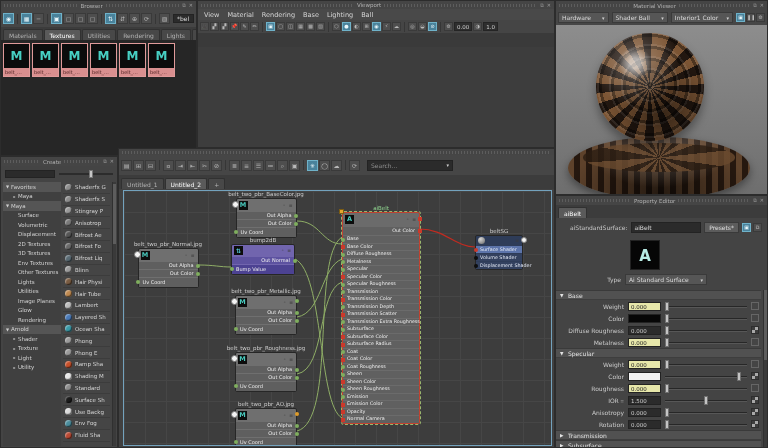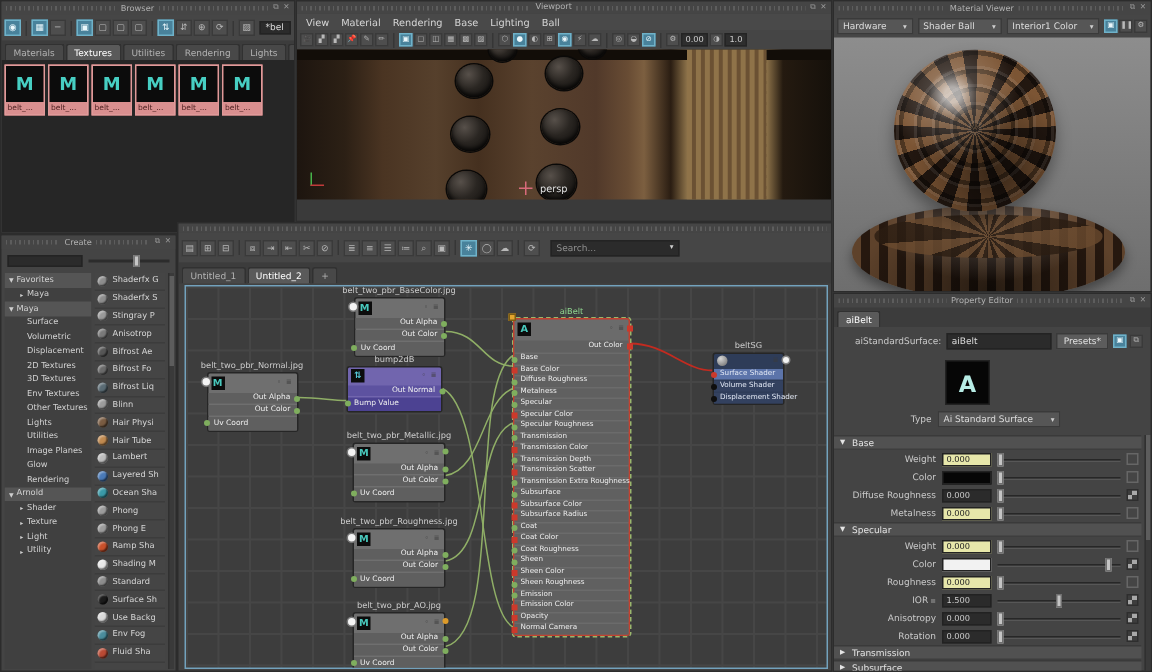--- a/index.html
+++ b/index.html
@@ -451,37 +451,20 @@
         <div class="isep"></div>
         <div class="ticon small plain">◎</div>
         <div class="ticon small plain">◒</div>
         <div class="ticon small active">⊘</div>
         <div class="isep"></div>
         <div class="ticon small plain">⚙</div>
         <span class="vp-num">0.00</span>
         <span class="ticon small plain">◑</span>
         <span class="vp-num">1.0</span>
       </div>
-    <div id="vp-view">
-      <div class="topband"></div>
-      <div class="strap"></div>
-      <div class="grommet" style="left:106px;top:10px;width:24px;height:22px;"></div>
-      <div class="grommet" style="left:166px;top:5px;width:24px;height:22px;"></div>
-      <div class="grommet" style="left:103px;top:45px;width:25px;height:23px;"></div>
-      <div class="grommet" style="left:163px;top:40px;width:25px;height:23px;"></div>
-      <div class="grommet" style="left:100px;top:81px;width:26px;height:24px;"></div>
-      <div class="grommet" style="left:160px;top:77px;width:26px;height:24px;"></div>
-      <div class="grommet" style="left:128px;top:-8px;width:18px;height:16px;"></div>
-      <div class="grommet" style="left:188px;top:-10px;width:18px;height:16px;"></div>
-      <div id="vp-axis-y"></div>
-      <div id="vp-axis-x"></div>
-      <div id="vp-cross-v" style="left:152px;top:88px;"></div>
-      <div id="vp-cross-h" style="left:148px;top:92px;"></div>
-      <div id="vp-cam-label" style="left:162px;top:89px;">persp</div>
-    </div>
     <div id="vp-bottom"></div>
   </section>
 
   <section class="panel" id="matviewer">
     <div class="titlebar">
       <div class="tb-dots"></div>
       <span class="tb-title">Material Viewer</span>
       <div class="tb-dots"></div>
       <span class="winicon">⧉</span>
       <span class="winicon">✕</span>

